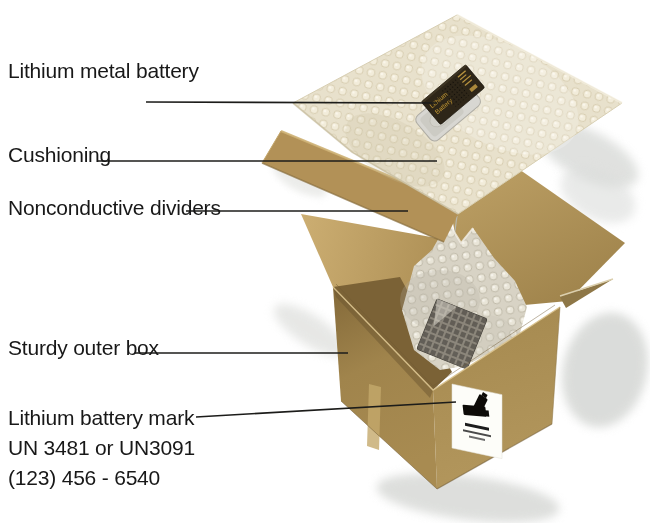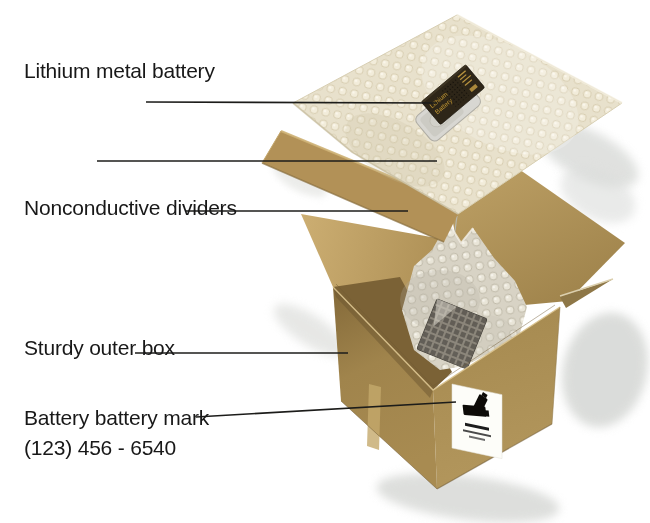--- a/index.html
+++ b/index.html
@@ -5,21 +5,21 @@
   html,body{margin:0;padding:0;background:#fff;}
   .canvas{
     position:relative;width:650px;height:523px;background:#ffffff;overflow:hidden;
     font-family:"Liberation Sans",sans-serif;
   }
   .illus{position:absolute;left:0;top:0;}
   .lbl{
     position:absolute;left:8px;color:#181818;font-size:21px;letter-spacing:-0.2px;
     font-weight:400;white-space:nowrap;
   }
-  .lbl .ln{display:block;line-height:23px;margin-left:16px;}
+  .lbl .ln{display:block;line-height:23px;}
   .lbl.wide .ln{line-height:30px;}
 </style>
 </head>
 <body>
 
 <div class="canvas">
 
   <svg class="illus" width="650" height="523" viewBox="0 0 650 523">
     <defs>
       <filter id="blur5" x="-60%" y="-60%" width="220%" height="220%">
@@ -157,27 +157,31 @@
       <line x1="186" y1="211" x2="408" y2="211"></line>
       <line x1="135" y1="353" x2="348" y2="353"></line>
       <line x1="196" y1="417" x2="456" y2="402"></line>
     </g>
   </svg>
 
   <div class="lbl" style="top:59px">
     <span class="ln">Lithium metal battery</span>
   </div>
 
+  <div class="lbl" style="top:143px">
+    <span class="ln">Cushioning</span>
+  </div>
 
   <div class="lbl" style="top:336px">
     <span class="ln">Sturdy outer box</span>
   </div>
 
   <div class="lbl" style="top:196px">
     <span class="ln">Nonconductive dividers</span>
   </div>
 
   <div class="lbl wide" style="top:403px">
-    <span class="ln">Battery battery mark</span>
+    <span class="ln">Lithium battery mark</span>
+    <span class="ln">UN 3481 or UN3091</span>
     <span class="ln">(123) 456 - 6540</span>
   </div>
 
 </div>
 
 </body></html>

